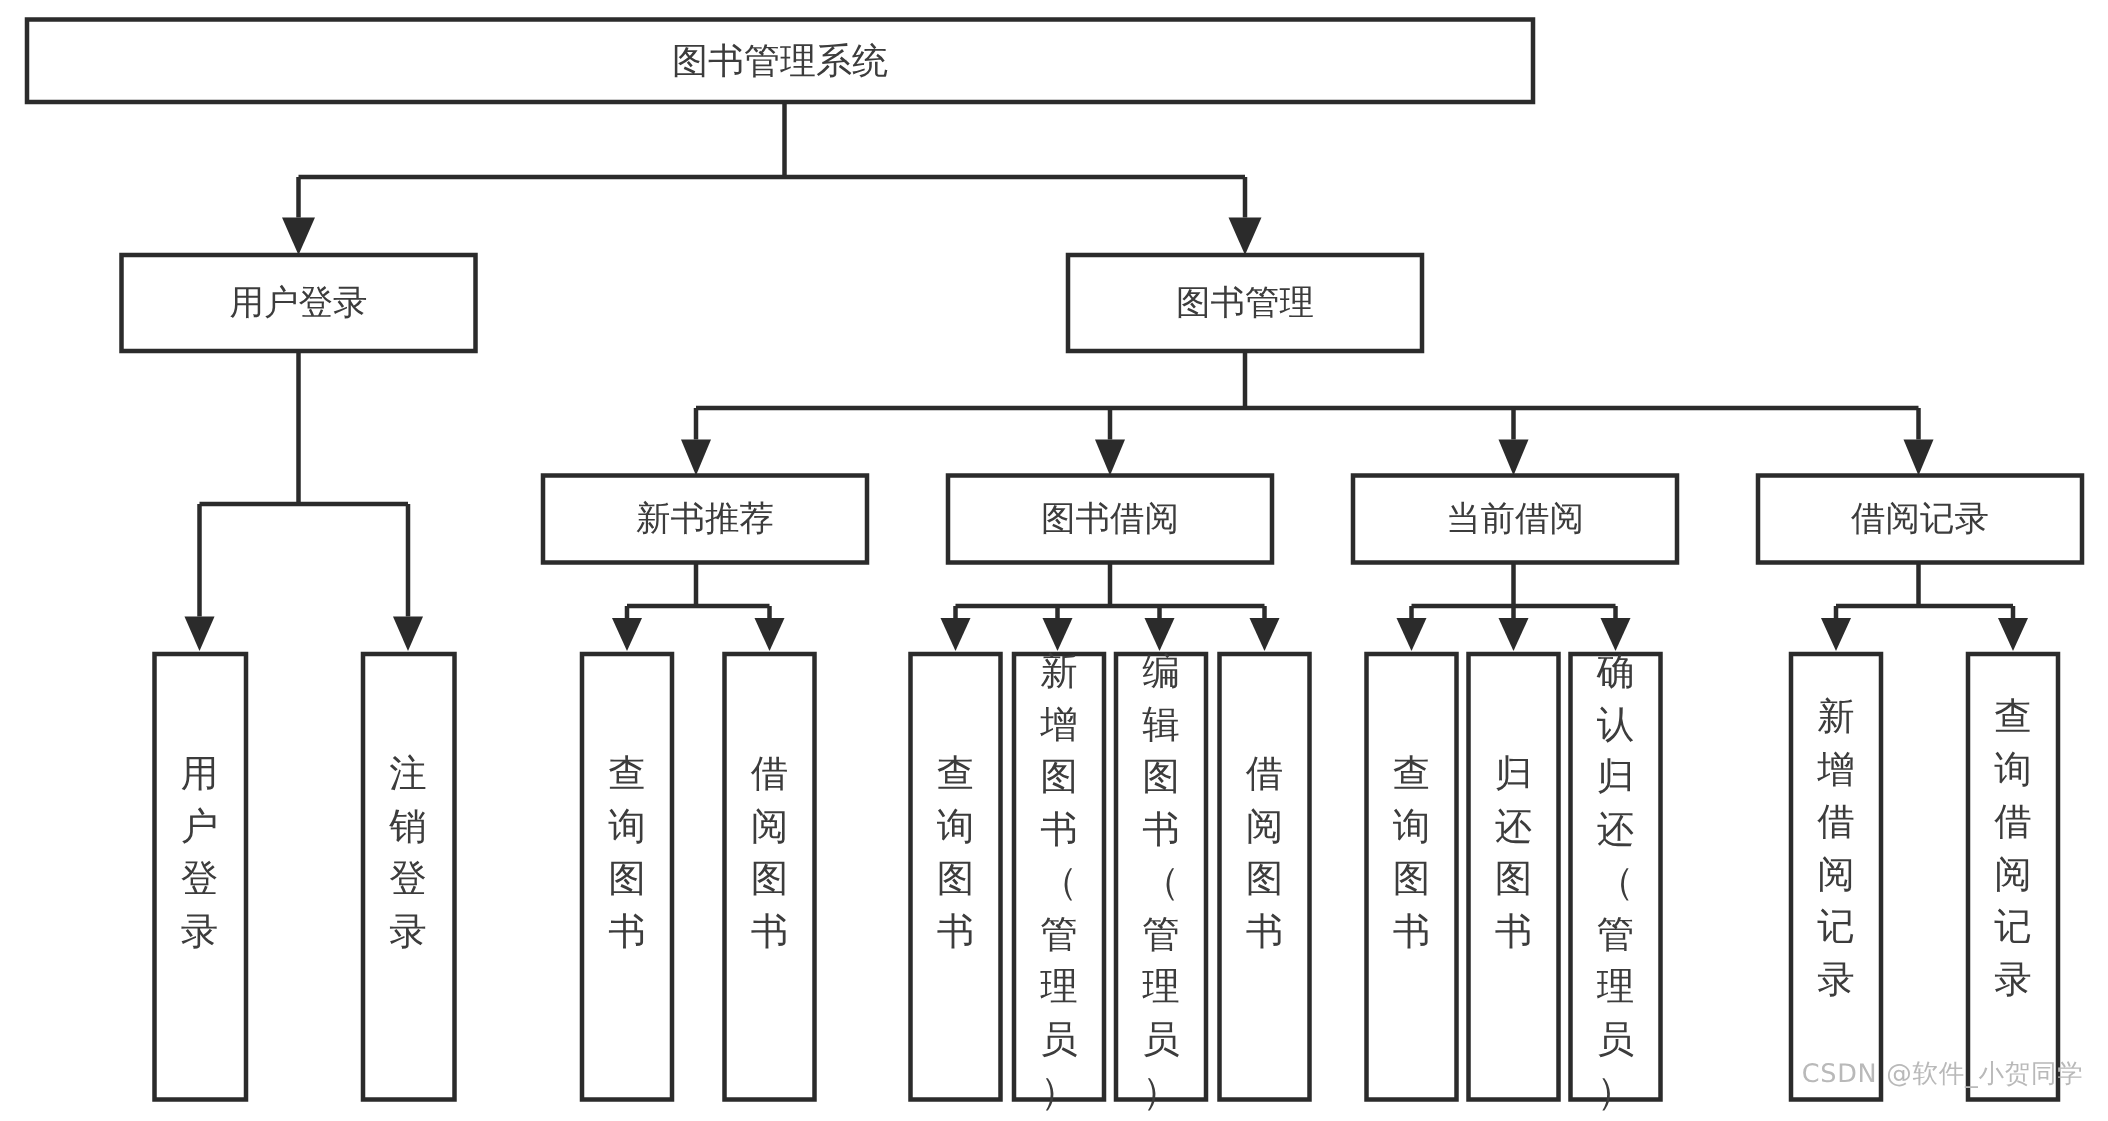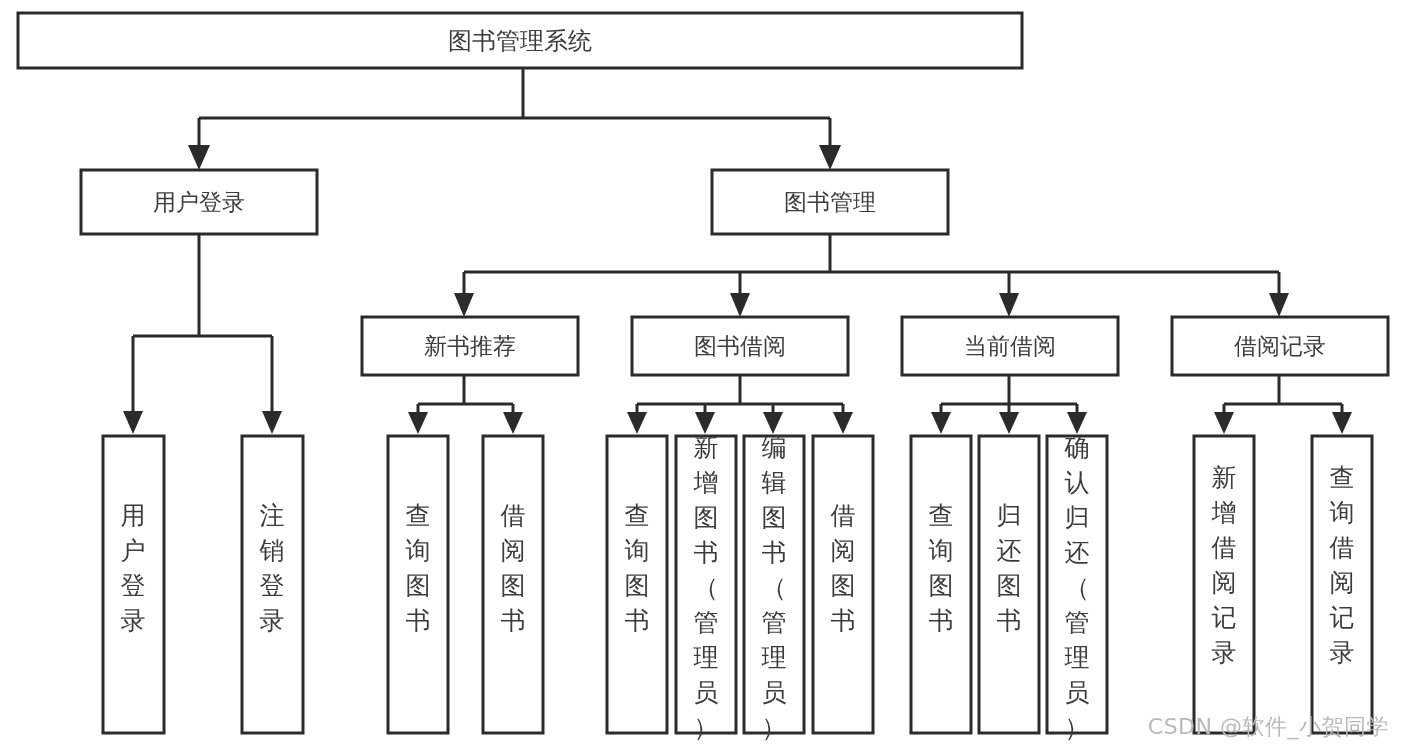--- a/index.html
+++ b/index.html
@@ -47,23 +47,23 @@
     stroke-width: 3;
     fill: none;
   }
   .arrowhead {
     fill: #2b2b2b;
     stroke: none;
   }
   .watermark {
     position: absolute;
     right: 16px;
-    bottom: 5px;
-    font-family: "DejaVu Sans", "Liberation Sans", sans-serif;
-    font-size: 22px;
+    bottom: 20px;
+    font-family: "DejaVu Sans", "Liberation Sans", sans-serif;
+    font-size: 17px;
     color: #b9b9b9;
     letter-spacing: 0.5px;
     white-space: nowrap;
     user-select: none;
   }
 </style>
 </head>
 <body>
 
 <svg id="diagram" viewBox="0 0 1405 747" xmlns="http://www.w3.org/2000/svg">

